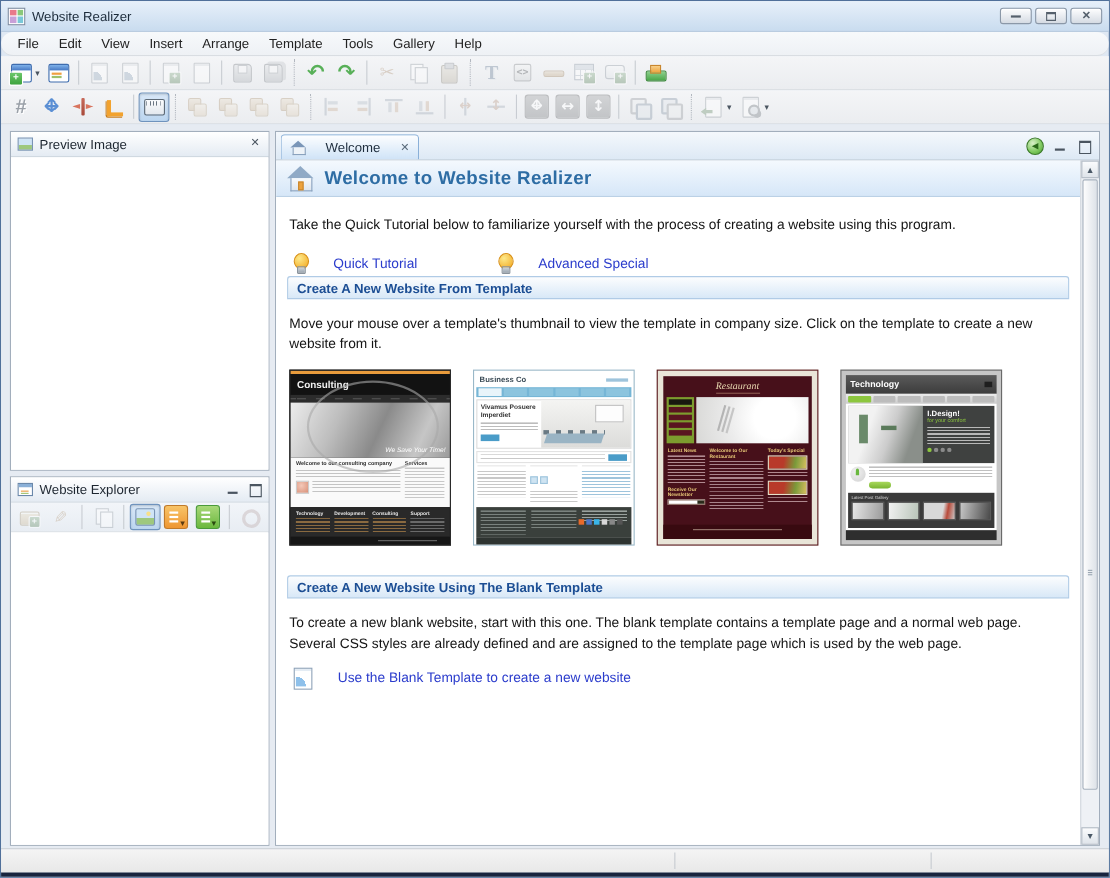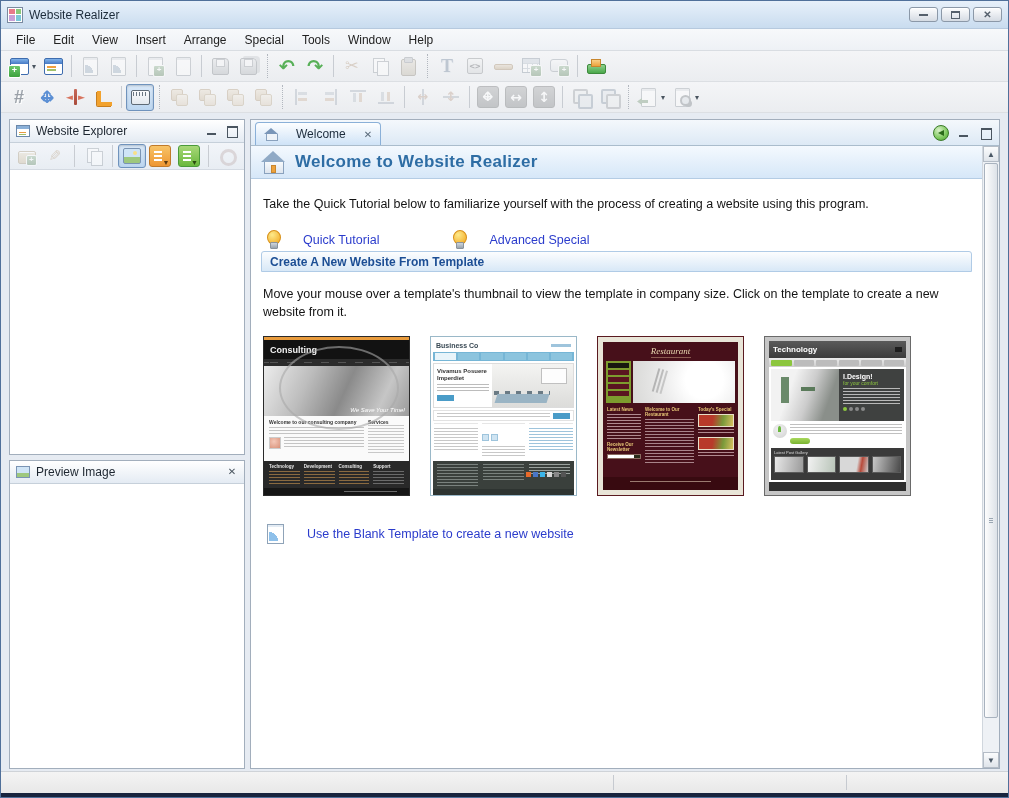--- a/index.html
+++ b/index.html
@@ -20,21 +20,21 @@
   .win-controls{margin-left:auto;display:flex;gap:3px;}
   .winbtn{width:29px;height:15px;border:1px solid #8b98a8;border-radius:3px;
     background:linear-gradient(#fdfdfe,#d5dbe3);box-shadow:inset 0 1px 0 #fff;
     display:flex;align-items:center;justify-content:center;position:relative;cursor:pointer;}
   .winbtn .dash{width:9px;height:2px;background:#55606c;}
   .winbtn .box{width:9px;height:8px;border:1px solid #55606c;border-top:2px solid #55606c;}
   .winbtn .x{font-size:10px;font-weight:bold;color:#55606c;line-height:10px;}
 
   
   .menubar{height:22px;display:flex;align-items:center;padding:0 6px;
-    background:linear-gradient(#f7f9fb,#eef1f5);border-bottom:1px solid #d9dde2;}
+    background:linear-gradient(#f7f9fb,#eef1f5);border-bottom:1px solid #d9dde2;border-radius:11px;}
   .menu-item{padding:2px 9px;font-size:12px;color:#222;cursor:default;}
 
   
   .toolbar{height:31px;display:flex;align-items:center;padding:0 4px;
     background:linear-gradient(#f4f5f7,#ebedf0);border-bottom:1px solid #dcdfe3;}
   .tb-btn{height:27px;min-width:27px;display:flex;align-items:center;justify-content:center;
     border:1px solid transparent;border-radius:3px;padding:0 2px;gap:1px;}
   .tb-btn.pressed{background:linear-gradient(#d9e8f8,#bcd6f0);border-color:#6f93bd;
     box-shadow:inset 0 1px 2px rgba(0,0,0,.18);}
   .tb-btn.disabled .ic{filter:grayscale(65%) opacity(.42);}
@@ -412,23 +412,23 @@
         </span>
     </span>
   </div>
 
   <div class="menubar" id="menu-bar">
       <span class="menu-item">File</span>
       <span class="menu-item">Edit</span>
       <span class="menu-item">View</span>
       <span class="menu-item">Insert</span>
       <span class="menu-item">Arrange</span>
-      <span class="menu-item">Special</span>
+      <span class="menu-item">Template</span>
       <span class="menu-item">Tools</span>
-      <span class="menu-item">Window</span>
+      <span class="menu-item">Gallery</span>
       <span class="menu-item">Help</span>
     </div>
 
   <div class="toolbar" id="tb1">
       <div class="tb-btn">
         <span class="ic ic-window-plus"></span>
         <span class="dd">▾</span>
       </div>
       <div class="tb-btn">
         <span class="ic ic-window-lines"></span>
@@ -566,20 +566,31 @@
       </div>
       <div class="tb-btn disabled">
         <span class="ic ic-page-magnifier"></span>
         <span class="dd">▾</span>
       </div>
     </div>
 
   <div class="workspace">
 
     <div class="left-col">
+      <div class="panel preview-panel">
+        <div class="panel-header">
+          <span class="mini mi-image"></span>
+          <span>Preview Image</span>
+          <span class="panel-btns">
+            <span class="pb pb-close"></span>
+          </span>
+        </div>
+        <div class="panel-body"></div>
+      </div>
+
       <div class="panel explorer">
         <div class="panel-header">
           <span class="mini mi-list"></span>
           <span>Website Explorer</span>
           <span class="panel-btns">
             <span class="pb pb-min"></span>
             <span class="pb pb-max"></span>
           </span>
         </div>
         <div class="explorer-toolbar" id="explorer-tb">
@@ -601,31 +612,20 @@
               <span class="ic ic-sort-orange"></span>
             </div>
             <div class="tb-btn">
               <span class="ic ic-sort-green"></span>
             </div>
             <div class="tb-sep"></div>
             <div class="tb-btn disabled">
               <span class="ic ic-rings"></span>
             </div>
           </div>
-        <div class="panel-body"></div>
-      </div>
-
-      <div class="panel preview-panel">
-        <div class="panel-header">
-          <span class="mini mi-image"></span>
-          <span>Preview Image</span>
-          <span class="panel-btns">
-            <span class="pb pb-close"></span>
-          </span>
-        </div>
         <div class="panel-body"></div>
       </div>
     </div>
 
     <div class="main-col">
       <div class="main-panel">
         <div class="tab-strip">
           <div class="tab">
             <span class="home-ic"></span>
             <span>Welcome</span>
@@ -870,20 +870,22 @@
                     </div>
                   </div>
                   <div class="t4-foot"></div>
                 </div>
 
               </div>
 
             </div>
 
             <div class="section" style="margin-top:27px;">
+              <div class="sec-head">Create A New Website Using The Blank Template</div>
+              <div class="para">To create a new blank website, start with this one. The blank template contains a template page and a normal web page. Several CSS styles are already defined and are assigned to the template page which is used by the web page.</div>
               <div class="link-row" style="margin-top:12px;">
                 <span class="tpl-ic"></span>
                 <span class="link">Use the Blank Template to create a new website</span>
               </div>
             </div>
 
           </div>
 
           <div class="vscroll">
             <div class="sc-btn">▲</div>

